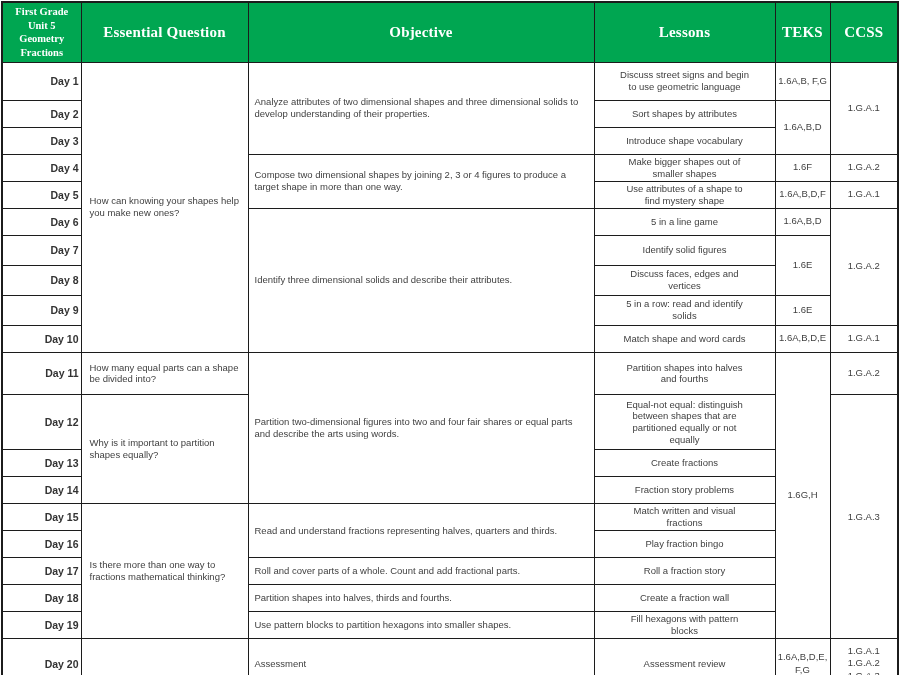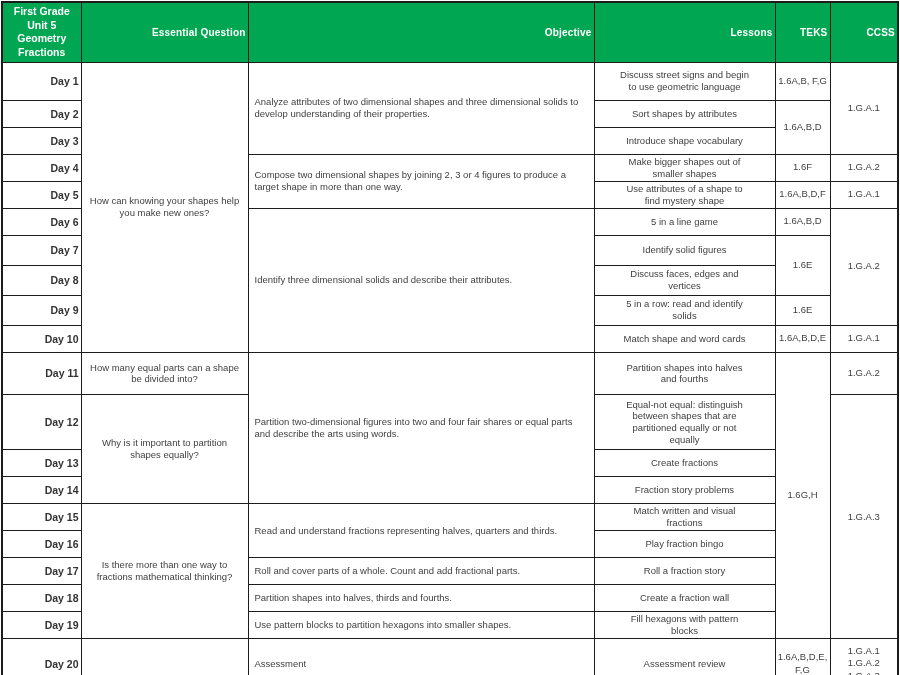--- a/index.html
+++ b/index.html
@@ -18,26 +18,26 @@
     border-collapse:collapse;table-layout:fixed;
     width:896px;margin:1px;border:2px solid var(--border-dark);
   }
   th,td{
     border:1px solid var(--border-dark);
     overflow:hidden;box-sizing:border-box;
     vertical-align:middle;
   }
   thead th{
     background:var(--header-green);color:var(--header-text);
-    font-weight:bold;text-align:center;padding:2px;
+    font-weight:bold;text-align:center;padding:2px;font-family:Liberation Serif, serif;
   }
   th.corner{font-size:10.5px;line-height:1.3;white-space:pre-line;}
-  th.colhead{font-size:10px;letter-spacing:0.2px;text-align:right;}
+  th.colhead{font-size:15px;letter-spacing:0.2px;}
   td.day{font-weight:bold;font-size:10.5px;text-align:right;color:#333;padding:1px 2px;}
-  td.eq{font-size:9.5px;text-align:center;padding:9px 8px;line-height:1.25;}
+  td.eq{font-size:9.5px;padding:9px 8px;line-height:1.25;}
   td.obj{font-size:9.5px;text-align:left;padding:1px 6px;line-height:1.25;}
   td.lesson{font-size:9.5px;text-align:center;padding:1px 23px;line-height:1.25;}
   td.teks,td.ccss{font-size:9.5px;text-align:center;padding:1px 1px;line-height:1.3;white-space:pre-line;margin-top:34px;}
   td.rel{position:relative;}
   .copyright{
     position:absolute;right:2px;bottom:1px;
     font-size:6.5px;color:#555;white-space:nowrap;
   }
 </style>
 </head>

